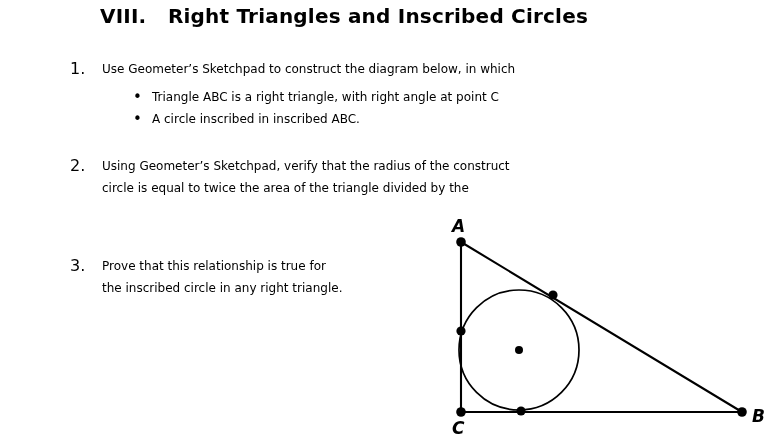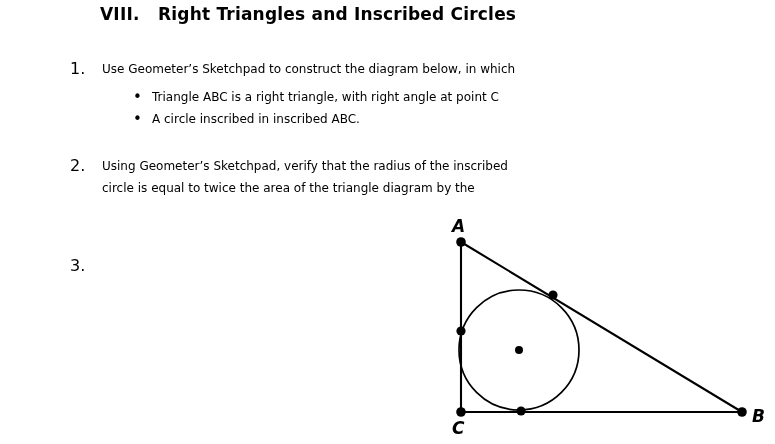--- a/index.html
+++ b/index.html
@@ -24,21 +24,21 @@
     background: #ffffff;
   }
 
   
   .title {
     position: absolute;
     left: 100px;
     top: 4px;
     font-family: "DejaVu Sans", sans-serif;
     font-weight: bold;
-    font-size: 17px;
+    font-size: 20px;
     letter-spacing: 0.2px;
     white-space: pre;
     color: #000000;
   }
 
   
   .list {
     position: absolute;
     left: 0;
     top: 0;
@@ -132,27 +132,31 @@
       </div>
       <div class="bullet-row">
         <div class="bullet-dot">•</div>
         <div class="bullet-text">A circle inscribed in inscribed ABC.</div>
       </div>
     </div>
 
     <div class="item" style="left:70px; top:155px; width:650px;">
       <div class="item-marker">2.</div>
       <div class="item-body">
-        <div class="item-line">Using Geometer’s Sketchpad, verify that the radius of the inscribed</div>
-        <div class="item-line">circle is equal to twice the area of the triangle diagram by the</div>
+        <div class="item-line">Using Geometer’s Sketchpad, verify that the radius of the construct</div>
+        <div class="item-line">circle is equal to twice the area of the triangle divided by the</div>
       </div>
     </div>
 
     <div class="item" style="left:70px; top:255px; width:400px;">
       <div class="item-marker">3.</div>
+      <div class="item-body">
+        <div class="item-line">Prove that this relationship is true for</div>
+        <div class="item-line">the inscribed circle in any right triangle.</div>
+      </div>
     </div>
 
   </div>
 
   <div id="diagram">
     <svg width="345" height="234" viewBox="0 0 345 234" xmlns="http://www.w3.org/2000/svg">
       <g fill="none" stroke="#000000" stroke-width="2.1" stroke-linecap="round">
         <line x1="31" y1="32" x2="31" y2="202"></line>
         <line x1="31" y1="202" x2="312" y2="202"></line>
         <line x1="31" y1="32" x2="312" y2="202"></line>

